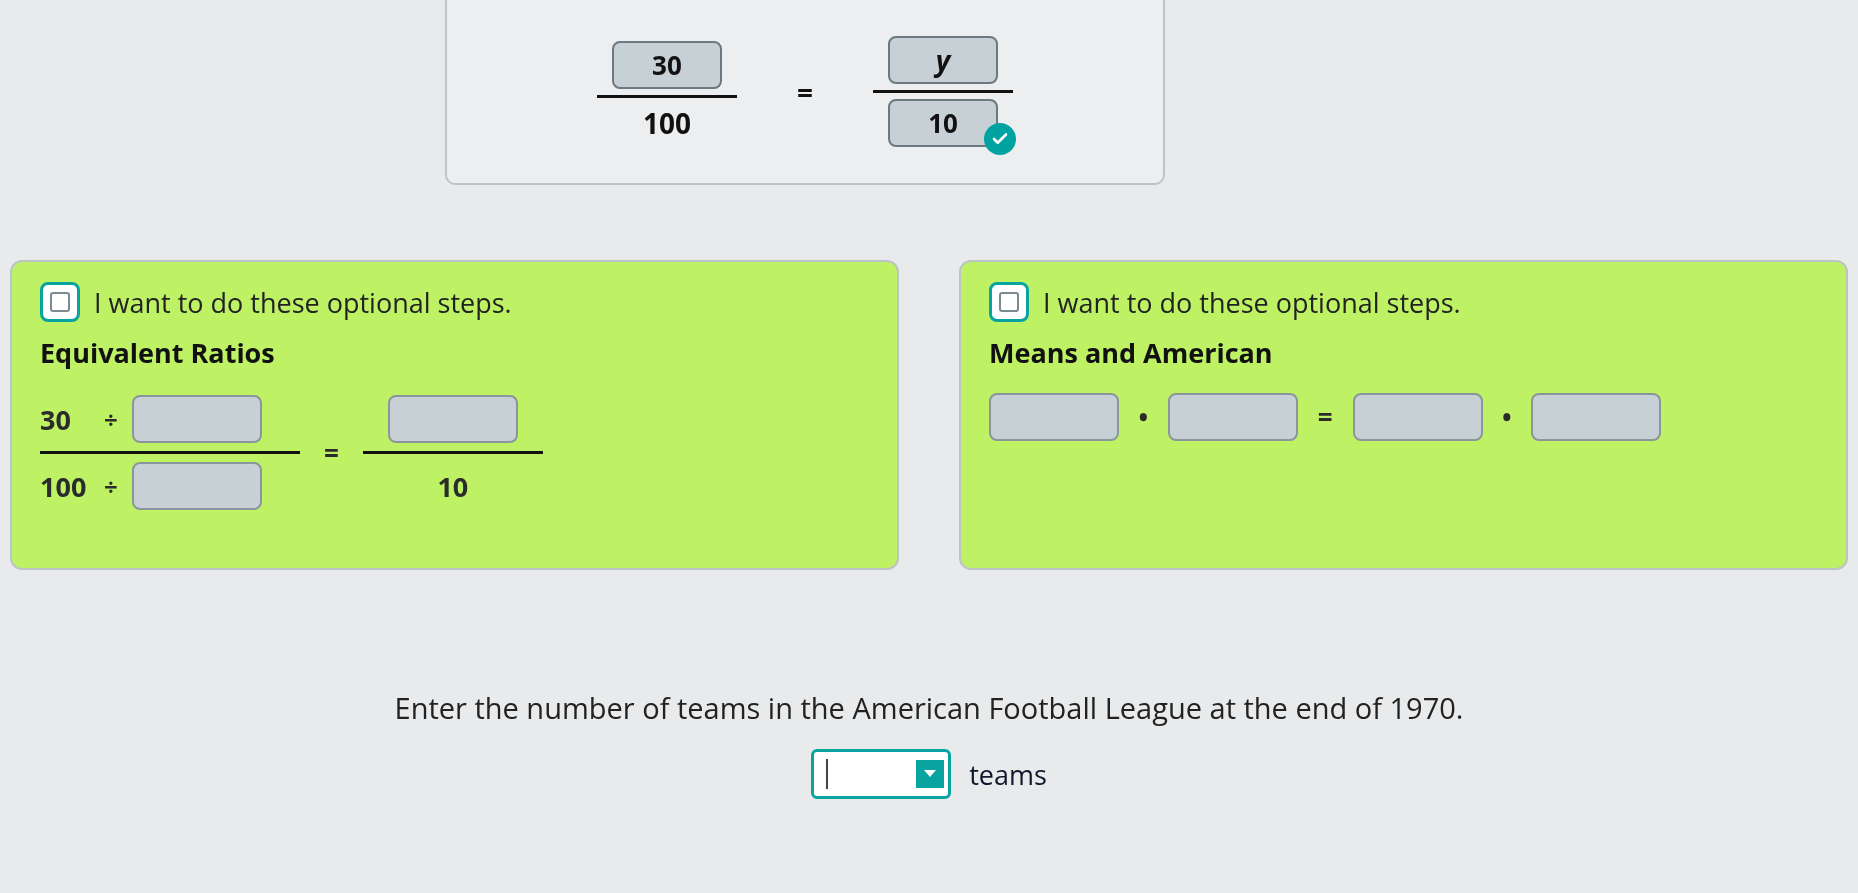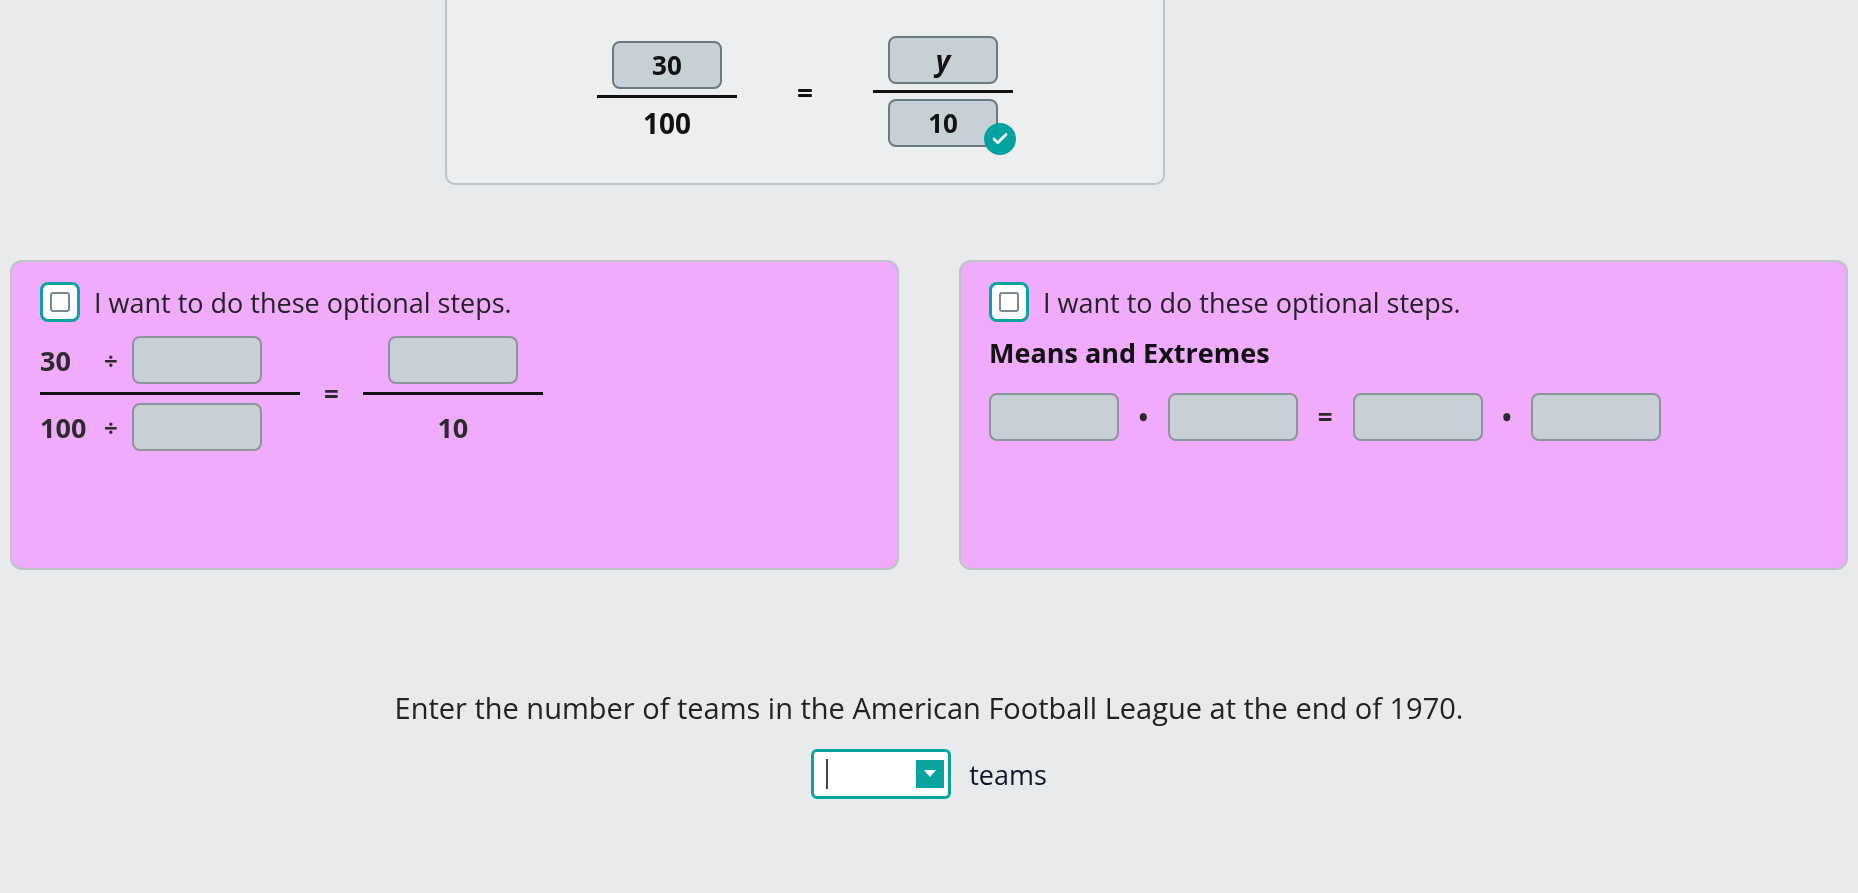--- a/index.html
+++ b/index.html
@@ -96,21 +96,21 @@
     left: 0;
     width: 100%;
     display: flex;
     gap: 60px;
     padding: 0 10px;
   }
   .card {
     flex: 1;
     border: 2px solid #bcc4c7;
     border-radius: 12px;
-    background: #f0abfc;
+    background: #bef264;
     padding: 20px 28px 36px 28px;
     min-height: 310px;
   }
 
   .optional-row {
     display: flex;
     align-items: center;
     gap: 14px;
     margin-bottom: 12px;
   }
@@ -305,20 +305,21 @@
 
 <div class="cards">
 
   <div class="card">
     <div class="optional-row">
       <div class="checkbox-outer">
         <div class="checkbox-inner"></div>
       </div>
       <div class="optional-text">I want to do these optional steps.</div>
     </div>
+    <div class="section-title">Equivalent Ratios</div>
 
     <div class="eq-ratios">
       <div class="eq-col">
         <div class="eq-row">
           <span class="eq-label">30</span>
           <span class="divide-sign">÷</span>
           <span class="input-box sm"></span>
         </div>
         <div class="eq-frac-bar"></div>
         <div class="eq-row">
@@ -340,21 +341,21 @@
     </div>
   </div>
 
   <div class="card">
     <div class="optional-row">
       <div class="checkbox-outer">
         <div class="checkbox-inner"></div>
       </div>
       <div class="optional-text">I want to do these optional steps.</div>
     </div>
-    <div class="section-title">Means and Extremes</div>
+    <div class="section-title">Means and American</div>
 
     <div class="means-row">
       <span class="input-box"></span>
       <span class="dot">•</span>
       <span class="input-box"></span>
       <span class="eq-sign-mid">=</span>
       <span class="input-box"></span>
       <span class="dot">•</span>
       <span class="input-box"></span>
     </div>

